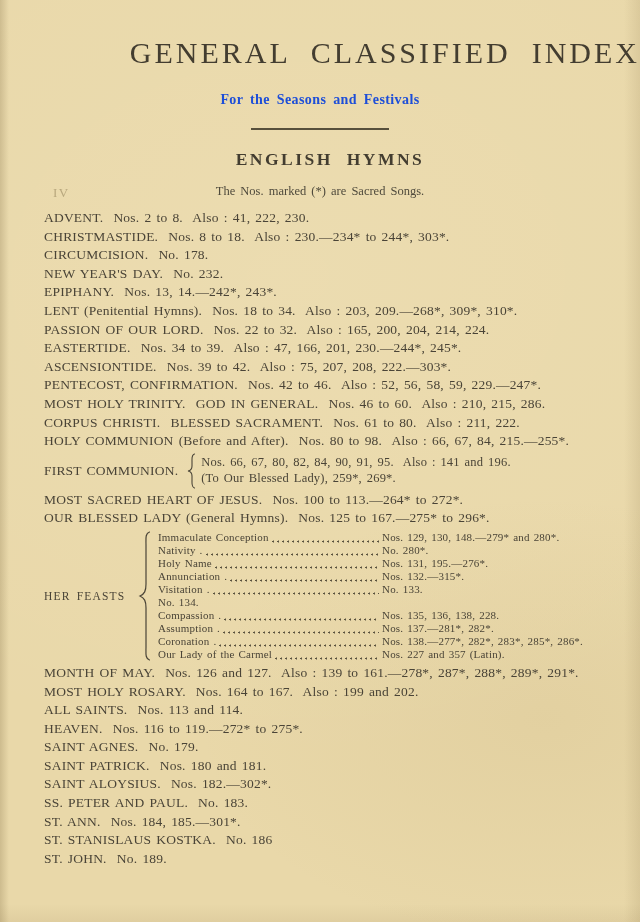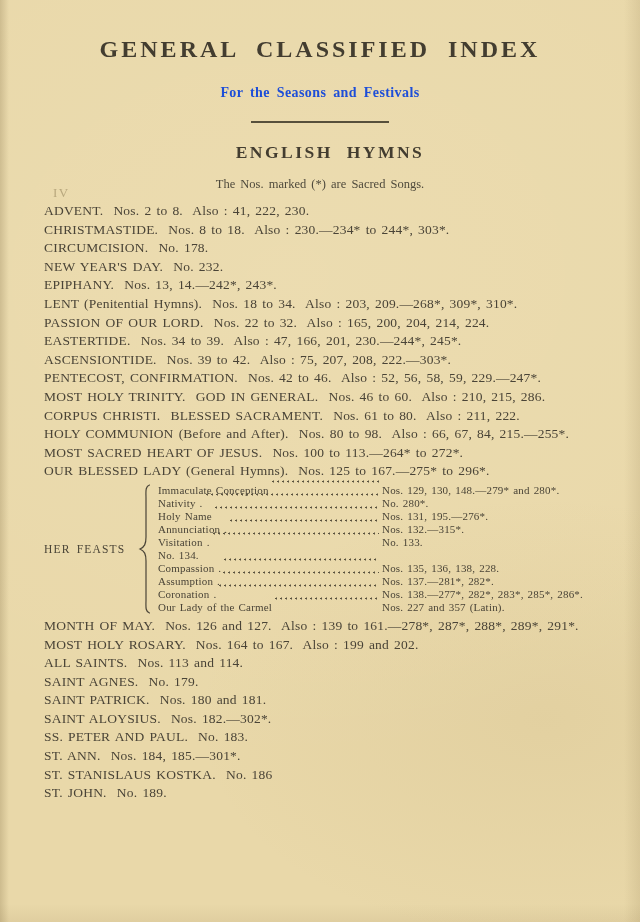--- a/index.html
+++ b/index.html
@@ -9,22 +9,22 @@
     color: #4a4437;
     background:
       linear-gradient(90deg, rgba(95,75,35,0.20) 0px, rgba(95,75,35,0) 9px),
       linear-gradient(270deg, rgba(110,88,45,0.12) 0px, rgba(110,88,45,0) 16px),
       linear-gradient(0deg, rgba(110,88,45,0.08) 0px, rgba(110,88,45,0) 18px),
       radial-gradient(ellipse 900px 700px at 45% 30%, rgba(255,248,228,0.12), rgba(0,0,0,0) 70%),
       radial-gradient(ellipse 500px 320px at 85% 78%, rgba(150,120,60,0.08), rgba(0,0,0,0) 70%),
       #e9d8a9;
   }
   .page-title {
-    margin: 36px 0 0; text-align: center; white-space: pre;
-    font-size: 24px; font-weight: 700; letter-spacing: 3px; color: #433d30;
+    margin: 36px 0 0; text-align: right; white-space: pre;
+    font-size: 30px; font-weight: 400; letter-spacing: 3px; color: #433d30;
   }
   .subtitle {
     margin-top: 22px; text-align: center; white-space: pre;
     font-size: 14px; font-weight: 700; letter-spacing: 0.4px; word-spacing: 3px; color: #1d4ed8;
   }
   .divider { width: 138px; height: 2px; background: #57503c; margin: 20px auto 0; }
   .section-heading {
     margin-top: 19px; text-align: center; white-space: pre;
     font-size: 17.5px; font-weight: 700; letter-spacing: 2.5px; color: #433d30; padding-left: 20px;
   }
@@ -39,21 +39,21 @@
   .fc-brace { margin-left: 8px; }
   .fc-brace svg, .feasts-brace svg { display: block; }
   .fc-lines { margin-left: 5px; font-size: 12.5px; line-height: 15.5px; }
   .fc-line { white-space: pre; }
 
   .feasts { display: flex; align-items: center; margin: 3px 0; }
   .feasts-label { width: 94px; font-size: 11.5px; letter-spacing: 1.2px; word-spacing: 2px; white-space: pre; }
   .feasts-brace { margin-right: 7px; }
   .feast-items { flex: 1; font-size: 11px; line-height: 13px; letter-spacing: 0.2px; word-spacing: 1px; }
   .feast-row { display: flex; align-items: baseline; }
-  .feast-left { display: flex; width: 224px; align-items: flex-start; }
+  .feast-left { display: flex; width: 224px; align-items: flex-end; }
   .feast-name { white-space: pre; }
   .leader { flex: 1; position: relative; }
   .leader::after {
     content: ""; position: absolute; left: 3px; right: 3px; bottom: 1px; height: 3px;
     background-image: radial-gradient(circle at 1.2px 1.5px, #5a523e 0.9px, rgba(0,0,0,0) 1.2px);
     background-size: 5px 3px; background-repeat: repeat-x;
   }
   .feast-value { white-space: pre; }
 
   .faint-mark {
@@ -97,20 +97,32 @@
 
       <div class="entry"><span>PENTECOST, CONFIRMATION.</span><span class="it"></span><span>  Nos. 42 to 46.  Also : 52, 56, 58, 59, 229.—247*.</span></div>
 
       <div class="entry"><span>MOST HOLY TRINITY.  GOD IN GENERAL.</span><span class="it"></span><span>  Nos. 46 to 60.  Also : 210, 215, 286.</span></div>
 
       <div class="entry"><span>CORPUS CHRISTI.  BLESSED SACRAMENT.</span><span class="it"></span><span>  Nos. 61 to 80.  Also : 211, 222.</span></div>
 
       <div class="entry"><span>HOLY COMMUNION</span><span class="it"> (Before and After)</span><span>.  Nos. 80 to 98.  Also : 66, 67, 84, 215.—255*.</span></div>
     </div>
 
+  <div class="fc-block">
+    <span class="fc-head">FIRST COMMUNION.</span>
+    <span class="fc-brace">
+      <svg width="10" height="36" viewBox="0 0 10 36">
+          <path d="M8.5 1 C5.5 2 6 5 6 8 L6 13 C6 16 5 17.5 2 18 C5 18.5 6 20 6 23 L6 28 C6 31 5.5 34 8.5 35" fill="none" stroke="#4a4437" stroke-width="1.1" stroke-linecap="round"></path>
+        </svg>
+    </span>
+    <div class="fc-lines">
+      <div class="fc-line">Nos. 66, 67, 80, 82, 84, 90, 91, 95.  Also : 141 and 196.</div>
+      <div class="fc-line"><span class="it">(To Our Blessed Lady)</span><span>, 259*, 269*.</span></div>
+    </div>
+  </div>
 
   <div>
 
       <div class="entry"><span>MOST SACRED HEART OF JESUS.</span><span class="it"></span><span>  Nos. 100 to 113.—264* to 272*.</span></div>
 
       <div class="entry"><span>OUR BLESSED LADY</span><span class="it"> (General Hymns)</span><span>.  Nos. 125 to 167.—275* to 296*.</span></div>
     </div>
 
   <div class="feasts">
     <div class="feasts-label">HER FEASTS</div>
@@ -200,20 +212,21 @@
   </div>
 
   <div>
 
       <div class="entry"><span>MONTH OF MAY.</span><span class="it"></span><span>  Nos. 126 and 127.  Also : 139 to 161.—278*, 287*, 288*, 289*, 291*.</span></div>
 
       <div class="entry"><span>MOST HOLY ROSARY.</span><span class="it"></span><span>  Nos. 164 to 167.  Also : 199 and 202.</span></div>
 
       <div class="entry"><span>ALL SAINTS.</span><span class="it"></span><span>  Nos. 113 and 114.</span></div>
 
+      <div class="entry"><span>HEAVEN.</span><span class="it"></span><span>  Nos. 116 to 119.—272* to 275*.</span></div>
 
       <div class="entry"><span>SAINT AGNES.</span><span class="it"></span><span>  No. 179.</span></div>
 
       <div class="entry"><span>SAINT PATRICK.</span><span class="it"></span><span>  Nos. 180 and 181.</span></div>
 
       <div class="entry"><span>SAINT ALOYSIUS.</span><span class="it"></span><span>  Nos. 182.—302*.</span></div>
 
       <div class="entry"><span>SS. PETER AND PAUL.</span><span class="it"></span><span>  No. 183.</span></div>
 
       <div class="entry"><span>ST. ANN.</span><span class="it"></span><span>  Nos. 184, 185.—301*.</span></div>

